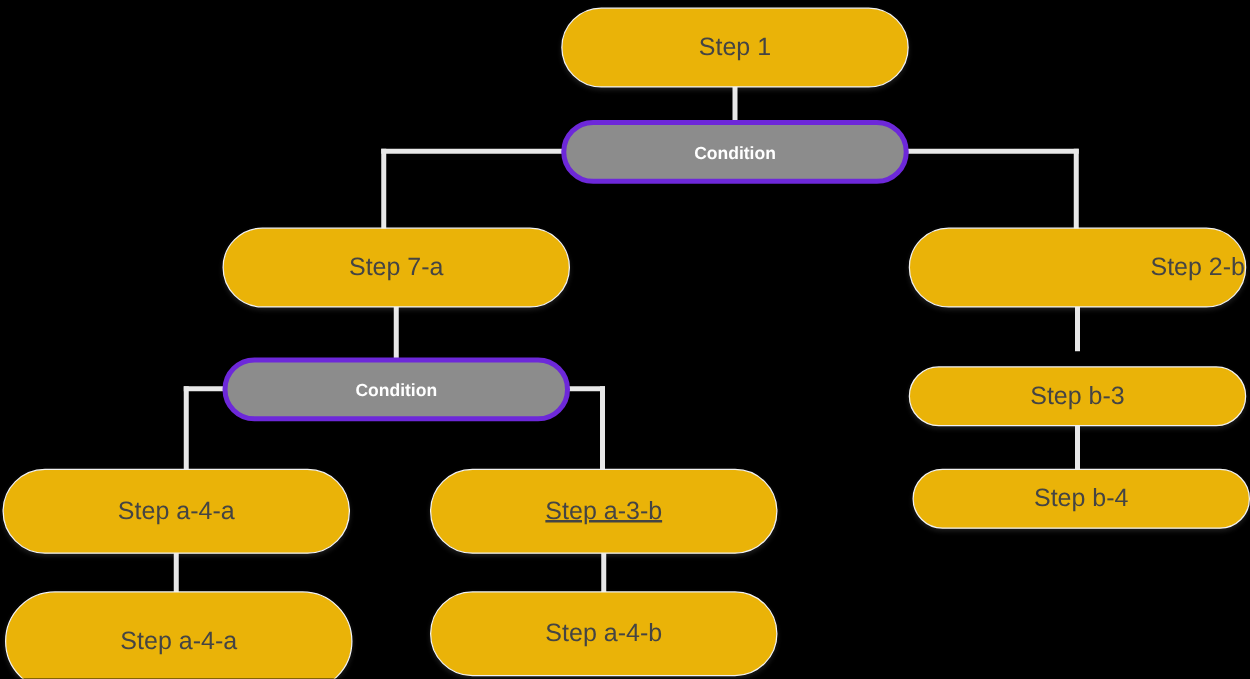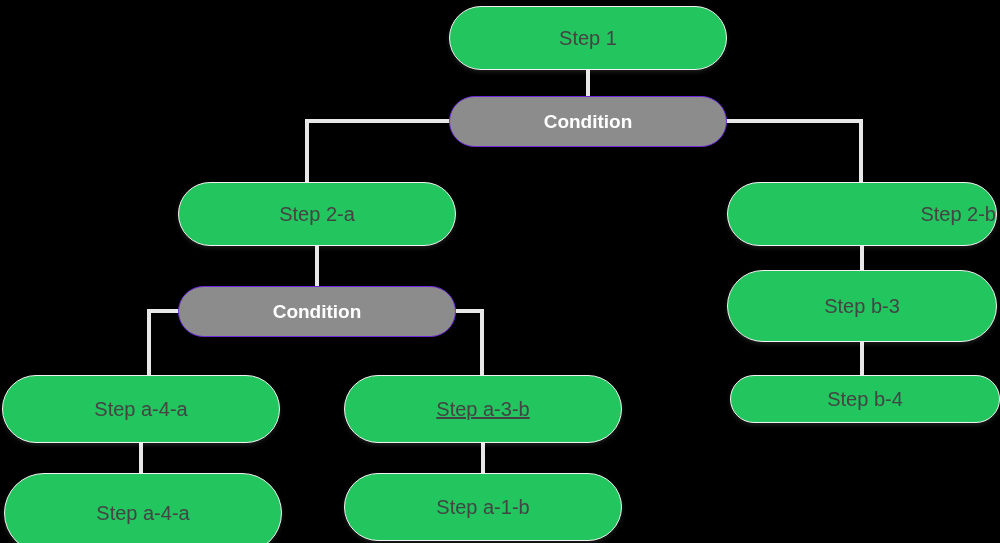--- a/index.html
+++ b/index.html
@@ -19,33 +19,33 @@
     position: absolute;
     box-sizing: border-box;
     border-radius: 999px;
     display: flex;
     align-items: center;
     justify-content: center;
     text-align: center;
     user-select: none;
   }
   .node-step {
-    background: #22c55e;
+    background: #eab308;
     color: #444444;
     font-size: 20px;
     font-weight: 400;
     box-shadow: 0 2px 4px rgba(255,255,255,0.12);
     border: 1px solid #f2f2f2;
   }
   .node-cond {
     background: #8c8c8c;
     color: #ffffff;
-    font-size: 19px;
+    font-size: 14px;
     font-weight: bold;
-    border: 1px solid #6d28d9;
+    border: 4px solid #6d28d9;
   }
   .connector {
     position: absolute;
     background: #e8e8e8;
   }
   .connector.v { width: 4px; }
   .connector.h { height: 4px; }
 </style>
 </head>
 <body>
@@ -68,40 +68,40 @@
       <div class="connector v" style="left: 860px; top: 337px; height: 42px; background: rgb(232, 232, 232);"></div>
     </div>
   <div id="nodes-layer">
       <div class="node node-step" style="left: 449px; top: 6px; width: 278px; height: 64px;">
         <span>Step 1</span>
       </div>
       <div class="node node-cond" style="left: 449px; top: 96px; width: 278px; height: 51px;">
         <span>Condition</span>
       </div>
       <div class="node node-step" style="left: 178px; top: 182px; width: 278px; height: 64px;">
-        <span>Step 2-a</span>
+        <span>Step 7-a</span>
       </div>
       <div class="node node-step" style="left: 727px; top: 182px; width: 270px; height: 64px; justify-content: flex-end;">
         <span>Step 2-b</span>
       </div>
       <div class="node node-cond" style="left: 178px; top: 286px; width: 278px; height: 51px;">
         <span>Condition</span>
       </div>
-      <div class="node node-step" style="left: 727px; top: 270px; width: 270px; height: 72px; text-align: center;">
+      <div class="node node-step" style="left: 727px; top: 293px; width: 270px; height: 48px; text-align: center;">
         <span>Step b-3</span>
       </div>
       <div class="node node-step" style="left: 2px; top: 375px; width: 278px; height: 68px;">
         <span>Step a-4-a</span>
       </div>
       <div class="node node-step" style="left: 344px; top: 375px; width: 278px; height: 68px; text-decoration: underline;">
         <span>Step a-3-b</span>
       </div>
       <div class="node node-step" style="left: 730px; top: 375px; width: 270px; height: 48px;">
         <span>Step b-4</span>
       </div>
       <div class="node node-step" style="left: 4px; top: 473px; width: 278px; height: 80px;">
         <span>Step a-4-a</span>
       </div>
       <div class="node node-step" style="left: 344px; top: 473px; width: 278px; height: 68px;">
-        <span>Step a-1-b</span>
+        <span>Step a-4-b</span>
       </div>
     </div>
 </div>
 
 </body></html>

